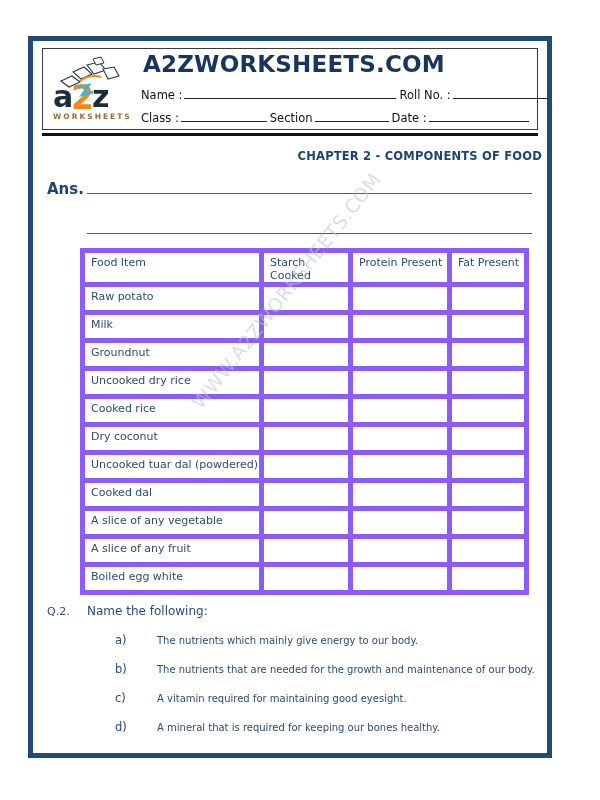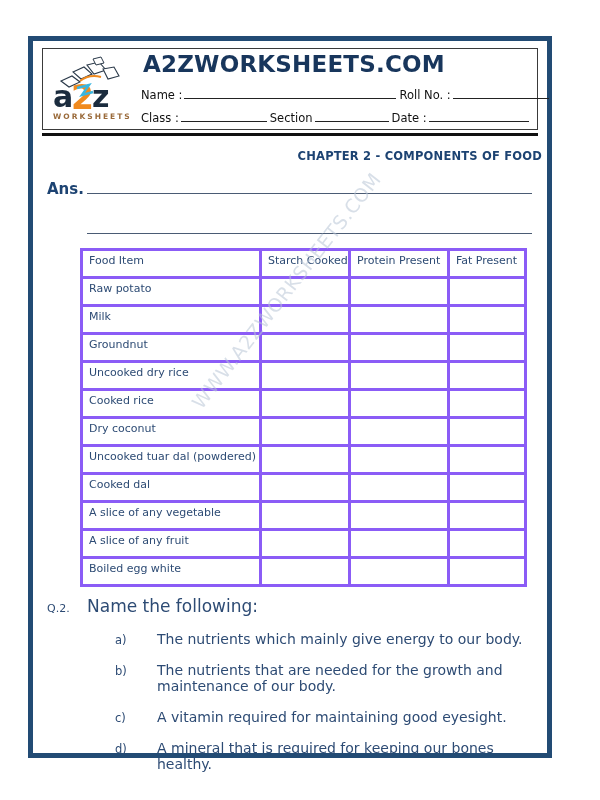--- a/index.html
+++ b/index.html
@@ -156,21 +156,21 @@
 
   
   .food-table {
     margin: 14px 0 0 42px;
     width: 444px;
     border-collapse: collapse;
     table-layout: fixed;
   }
   .food-table th,
   .food-table td {
-    border: 3px solid #8b5cf6;
+    border: 5px solid #8b5cf6;
     height: 28px;
     vertical-align: top;
     padding: 3px 0 0 6px;
     font-size: 11px;
     font-weight: normal;
     color: #2d4b74;
     text-align: left;
     background: transparent;
   }
   .col-food   { width: 179px; }
@@ -179,25 +179,25 @@
   .col-fat    { width: 77px; }
 
   
   .q2-block { margin-top: 9px; padding-left: 9px; }
   .q2-head { display: flex; align-items: baseline; }
   .q2-num {
     flex: 0 0 40px;
     font-size: 11px;
     color: #2d4b74;
   }
-  .q2-title { font-size: 17px; color: #2d4b74; }
+  .q2-title { font-size: 12px; color: #2d4b74; }
 
   .q2-item { display: flex; align-items: baseline; margin-top: 15px; padding-left: 68px; }
   .q2-marker { flex: 0 0 42px; font-size: 11.5px; color: #2d4b74; }
-  .q2-text { font-size: 14px; color: #2d4b74; }
+  .q2-text { font-size: 10px; color: #2d4b74; }
 
   
   .watermark {
     position: absolute;
     left: 196px;
     top: 395px;
     font-size: 19px;
     color: #b9c6d6;
     opacity: 0.55;
     transform: rotate(-52deg);

